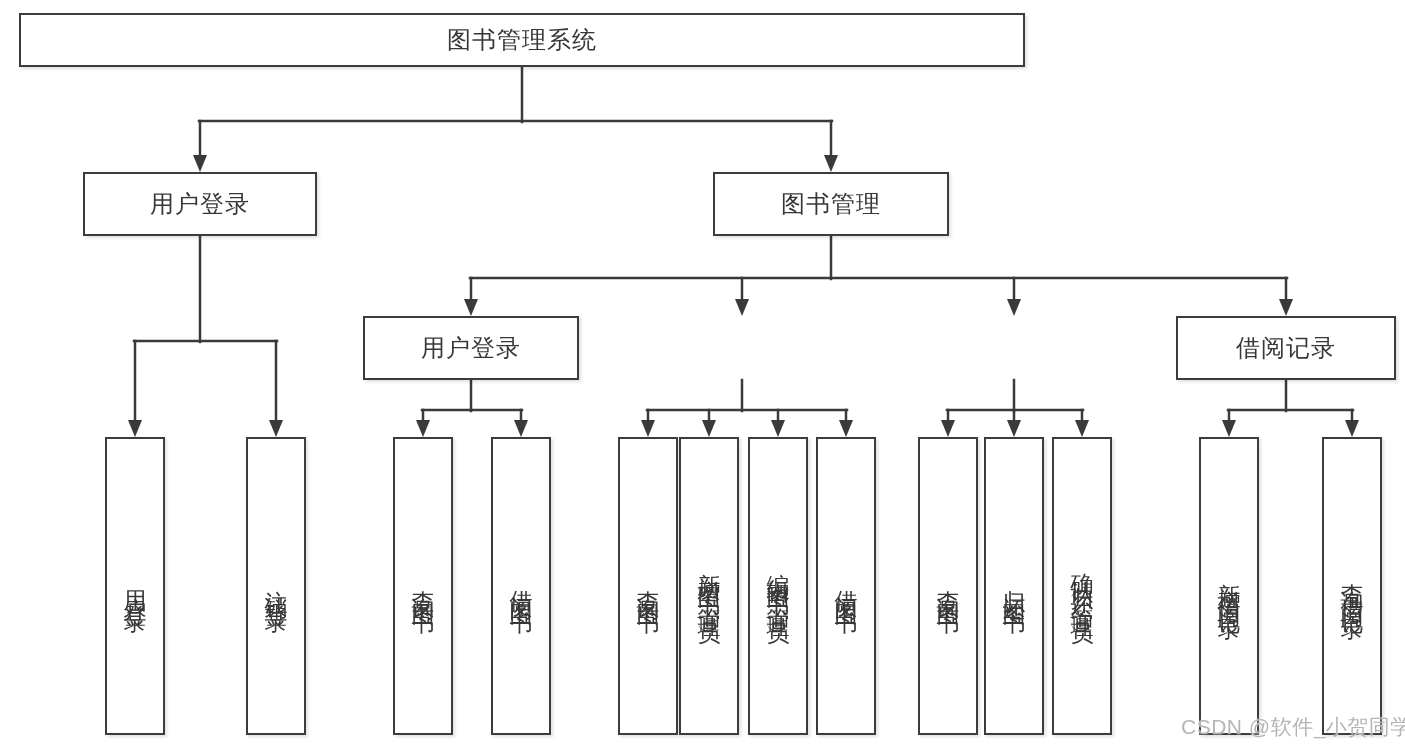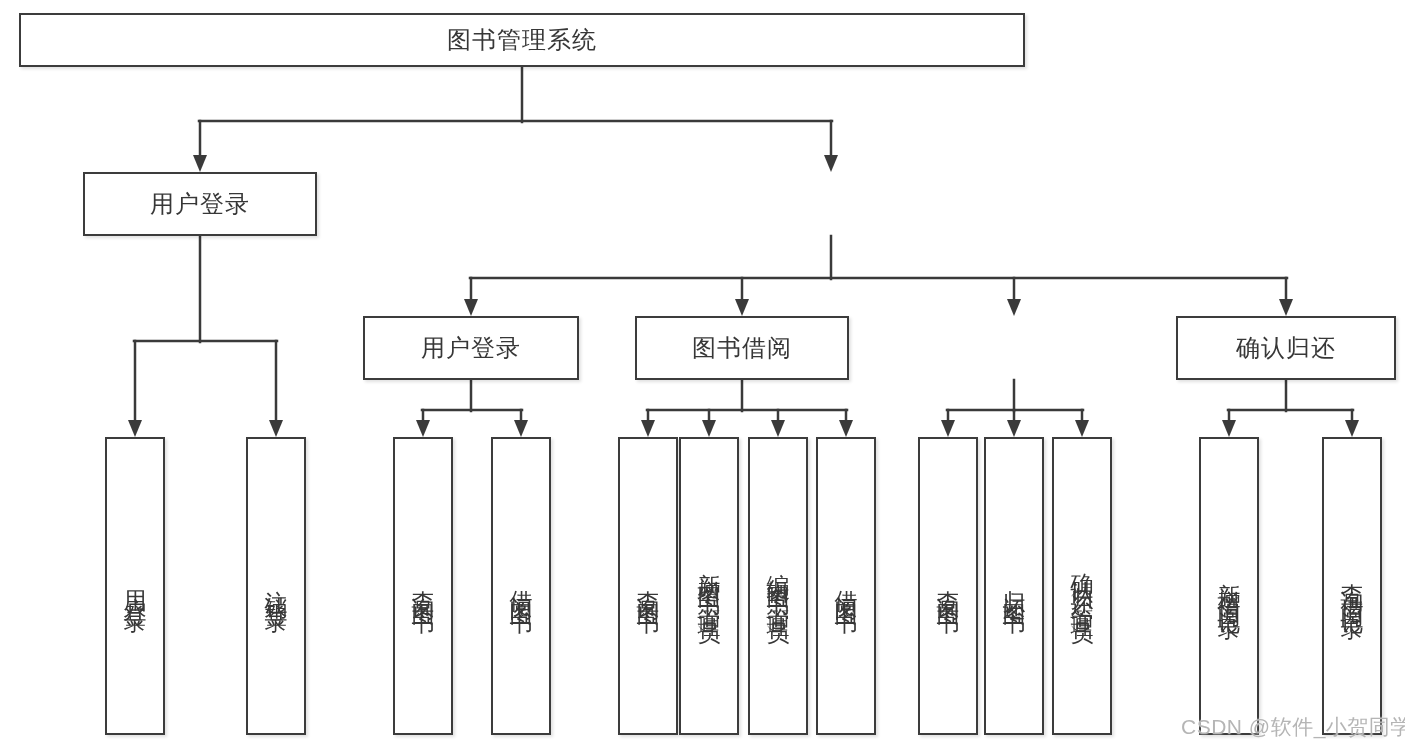--- a/index.html
+++ b/index.html
@@ -113,24 +113,24 @@
     <line x1="1228" y1="410" x2="1353" y2="410"></line>
     <line x1="1229" y1="410" x2="1229" y2="424"></line>
     <polygon points="1229,437 1222,420 1236,420"></polygon>
     <line x1="1352" y1="410" x2="1352" y2="424"></line>
     <polygon points="1352,437 1345,420 1359,420"></polygon>
   </svg>
 
   <div class="node hnode" style="left:19px; top:13px; width:1006px; height:54px;">图书管理系统</div>
 
   <div class="node hnode" style="left:83px; top:172px; width:234px; height:64px;">用户登录</div>
+  <div class="node hnode" style="left:713px; top:172px; width:236px; height:64px;">图书管理</div>
 
   <div class="node hnode" style="left:363px; top:316px; width:216px; height:64px;">用户登录</div>
-  <div class="node hnode" style="left:635px; top:316px; width:214px; height:64px;">图书借阅</div>
-  <div class="node hnode" style="left:1176px; top:316px; width:220px; height:64px;">确认归还</div>
+  <div class="node hnode" style="left:1176px; top:316px; width:220px; height:64px;">借阅记录</div>
 
   <div class="node leaf" style="left:105px; top:437px; width:60px; height:298px;">用户登录</div>
   <div class="node leaf" style="left:246px; top:437px; width:60px; height:298px;">注销登录</div>
 
   <div class="node leaf" style="left:393px; top:437px; width:60px; height:298px;">查询图书</div>
   <div class="node leaf" style="left:491px; top:437px; width:60px; height:298px;">借阅图书</div>
 
   <div class="node leaf" style="left:618px; top:437px; width:60px; height:298px;">查询图书</div>
   <div class="node leaf" style="left:679px; top:437px; width:60px; height:298px;">新增图书（管理员）</div>
   <div class="node leaf" style="left:748px; top:437px; width:60px; height:298px;">编辑图书（管理员）</div>

